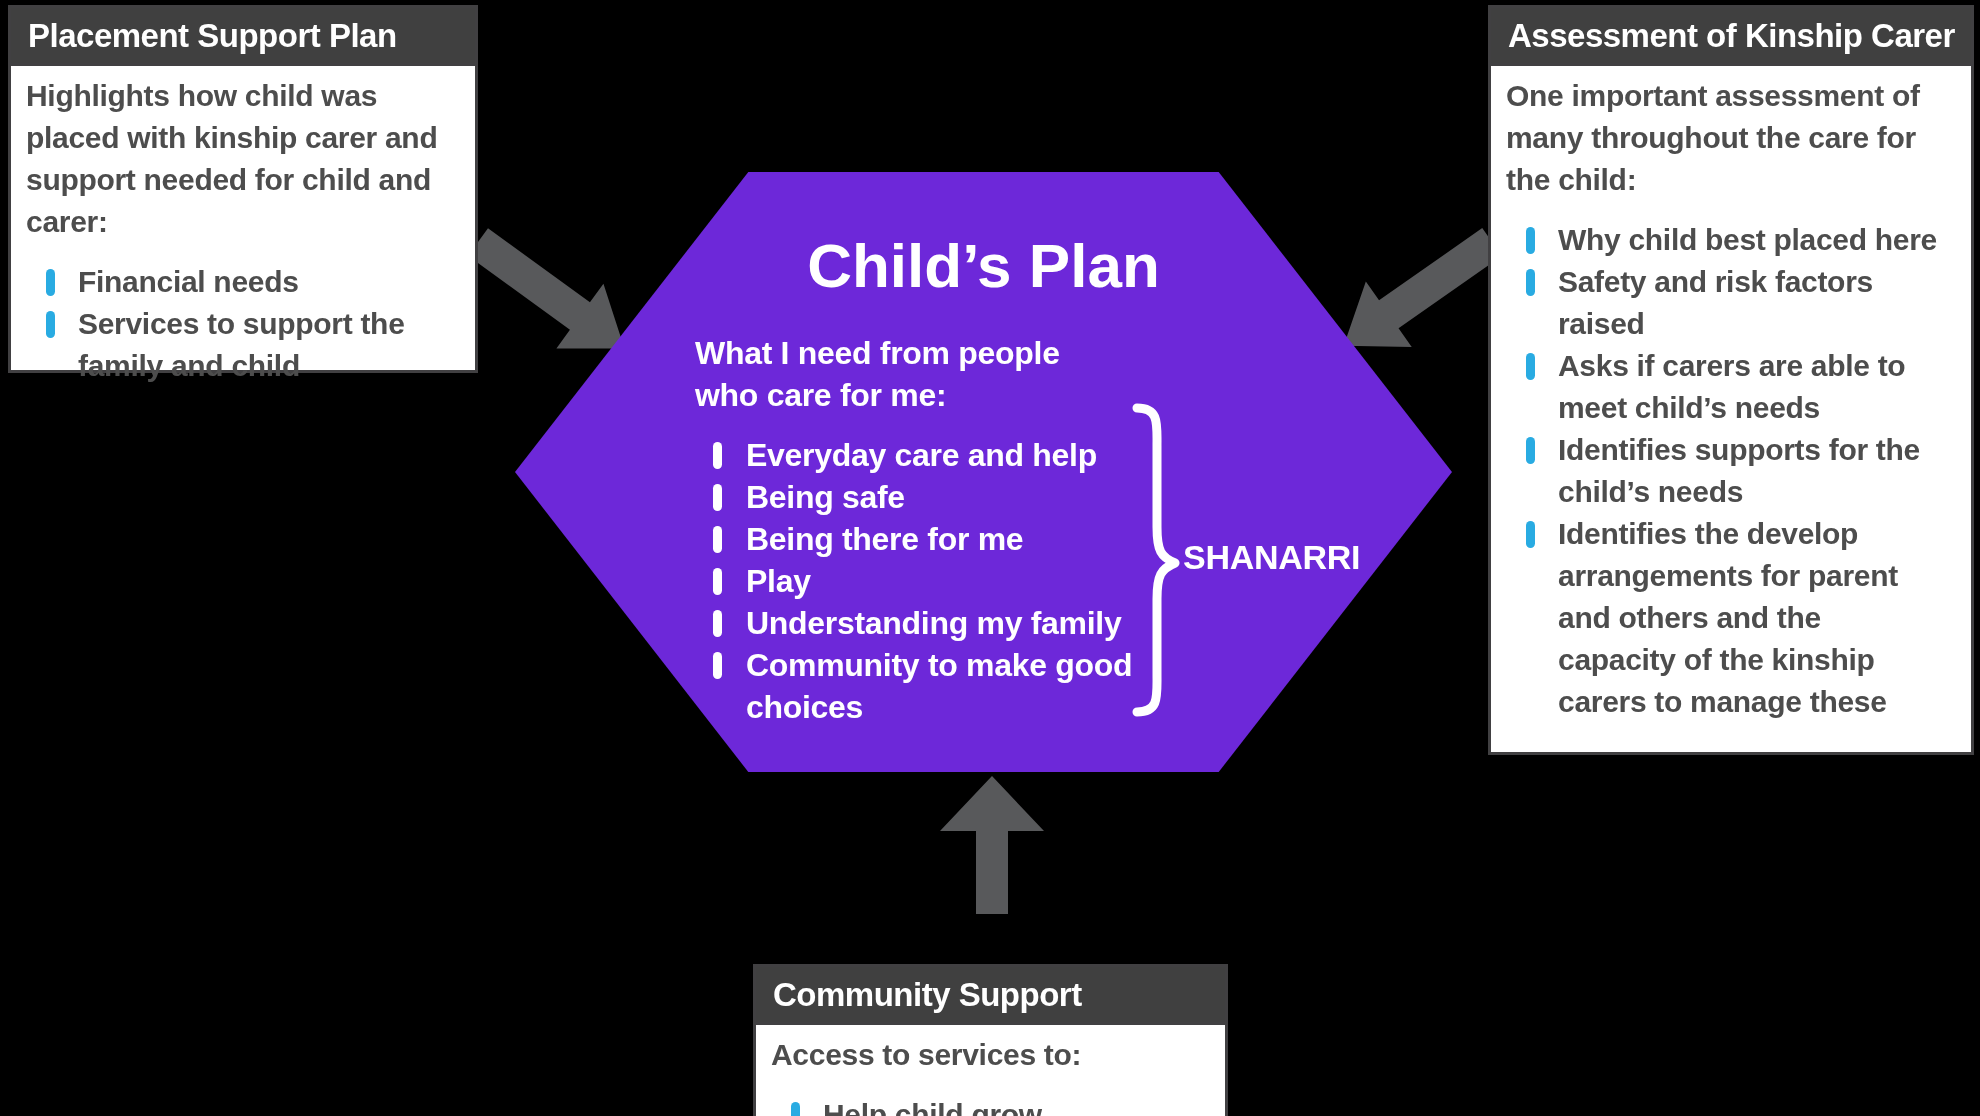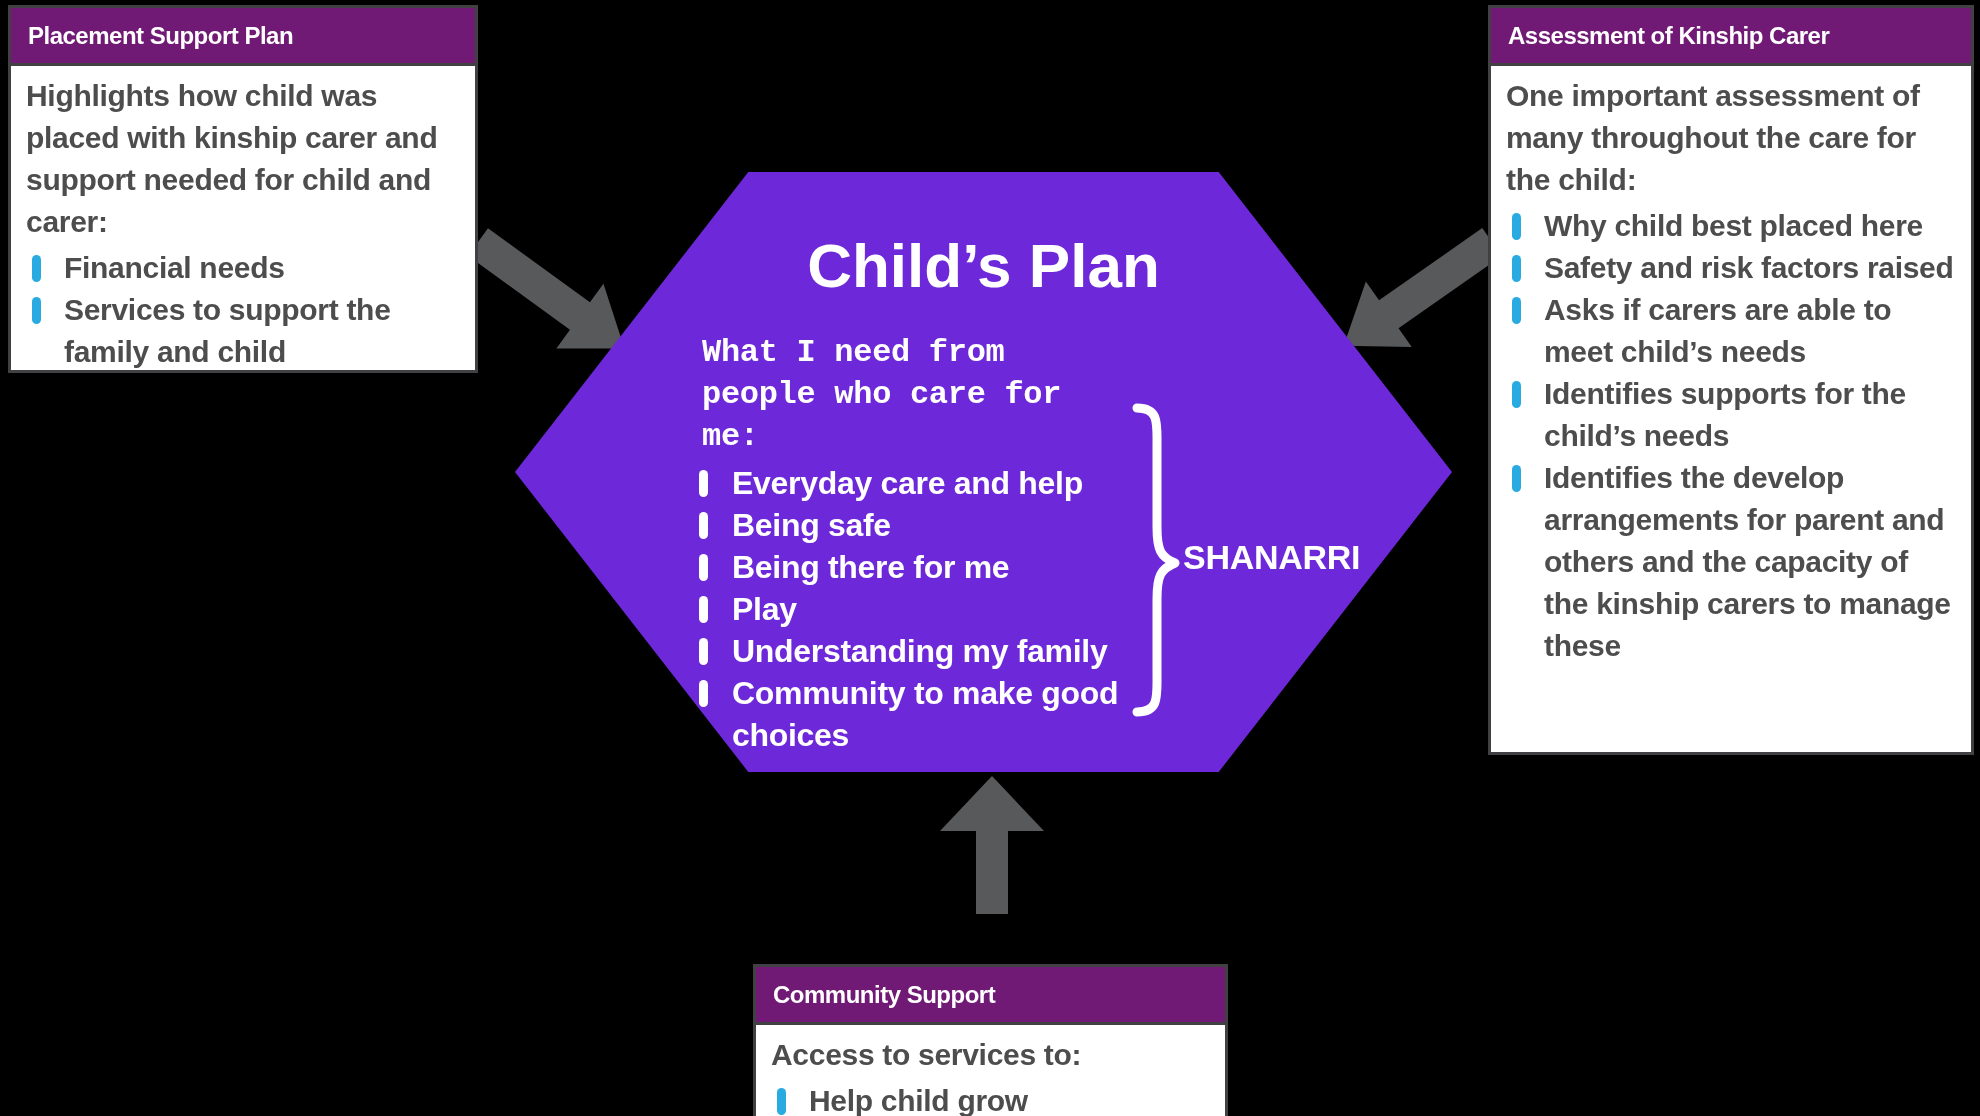--- a/index.html
+++ b/index.html
@@ -3,45 +3,45 @@
 <meta charset="utf-8">
 <style>
   html,body{margin:0;padding:0;background:#000;}
   .canvas{
     position:relative;width:1980px;height:1116px;background:#000;overflow:hidden;
     font-family:"Liberation Sans","DejaVu Sans",sans-serif;font-weight:700;
   }
   
   .box{position:absolute;background:#fff;border:3px solid #414042;box-sizing:border-box;}
   .box-header{
-    background:#701a75;color:#fff;font-size:24px;letter-spacing:-0.5px;
+    background:#404040;color:#fff;font-size:33px;letter-spacing:-0.5px;
     height:55px;line-height:55px;padding-left:17px;border-bottom:3px solid #414042;
     white-space:nowrap;overflow:hidden;
   }
   .box-body{
     padding:9px 10px 0 15px;color:#4D4D4D;font-size:30px;line-height:42px;letter-spacing:-0.3px;
   }
   .box-placement{left:8px;top:5px;width:470px;height:368px;}
   .box-assessment{left:1488px;top:5px;width:486px;height:750px;}
   .box-community{left:753px;top:964px;width:475px;height:200px;}
   
-  .blist{list-style:none;margin:4px;padding:0;}
+  .blist{list-style:none;margin:18px;padding:0;}
   .blist li{position:relative;padding-left:34px;}
   .blist .bar{
     position:absolute;left:2px;top:8px;width:9px;height:27px;border-radius:5px;background:#29ABE2;
   }
   .intro{margin:0;}
   
   .hex{
     position:absolute;left:515px;top:172px;width:937px;height:600px;background:#6d28d9;color:#fff;
     clip-path:polygon(24.9% 0%,75.1% 0%,100% 50%,75.1% 100%,24.9% 100%,0% 50%);
   }
   .hex-title{position:absolute;top:58px;left:0;width:100%;text-align:center;font-size:62px;}
   .hex-content{position:absolute;left:180px;top:160px;width:470px;font-size:32px;line-height:42px;letter-spacing:-0.3px;}
-  .hex-content .intro{margin-left:7px;max-width:432px;font-family:Liberation Mono, monospace;}
+  .hex-content .intro{max-width:432px;}
   .hex-content .blist .bar{background:#fff;left:0;}
   .hex-content .blist li{padding-left:33px;}
   .brace{position:absolute;left:617px;top:231px;}
   .shanarri{position:absolute;left:668px;top:366px;font-size:34px;letter-spacing:-0.3px;}
   
   .arrows{position:absolute;left:0;top:0;pointer-events:none;}
 </style>
 </head>
 <body>
 

